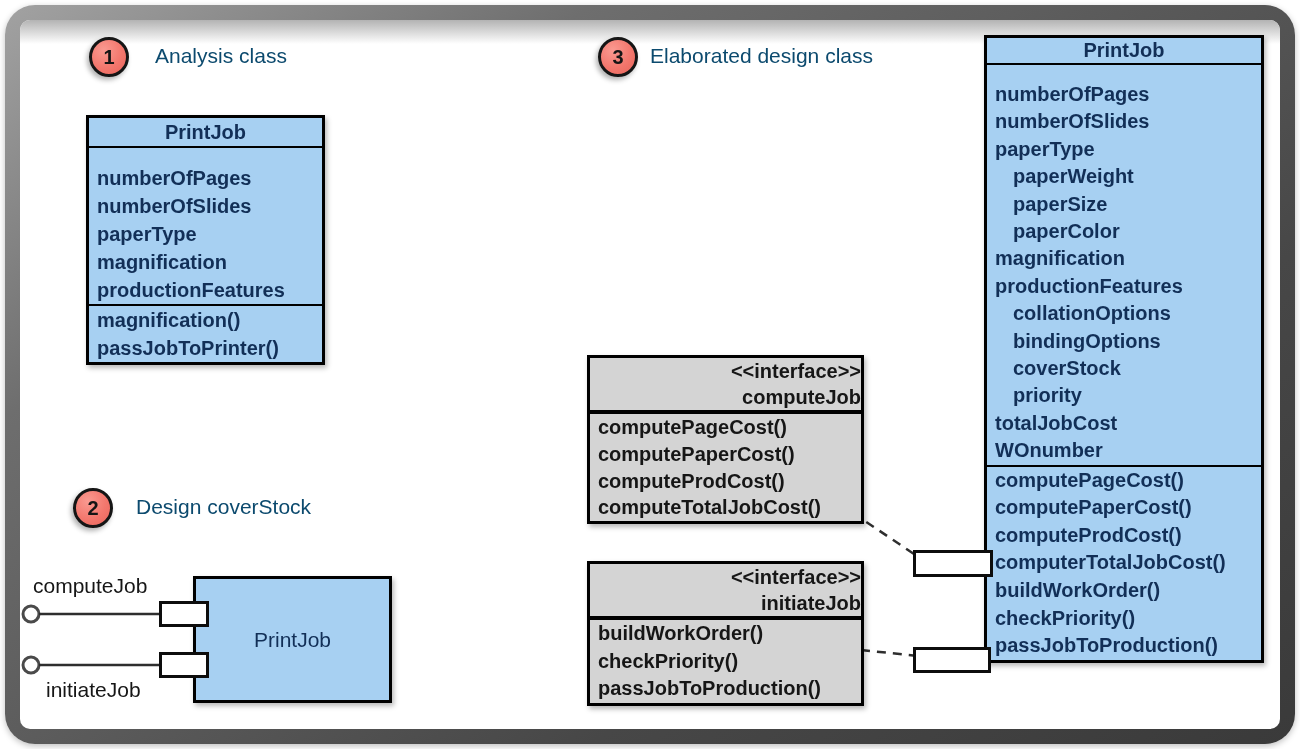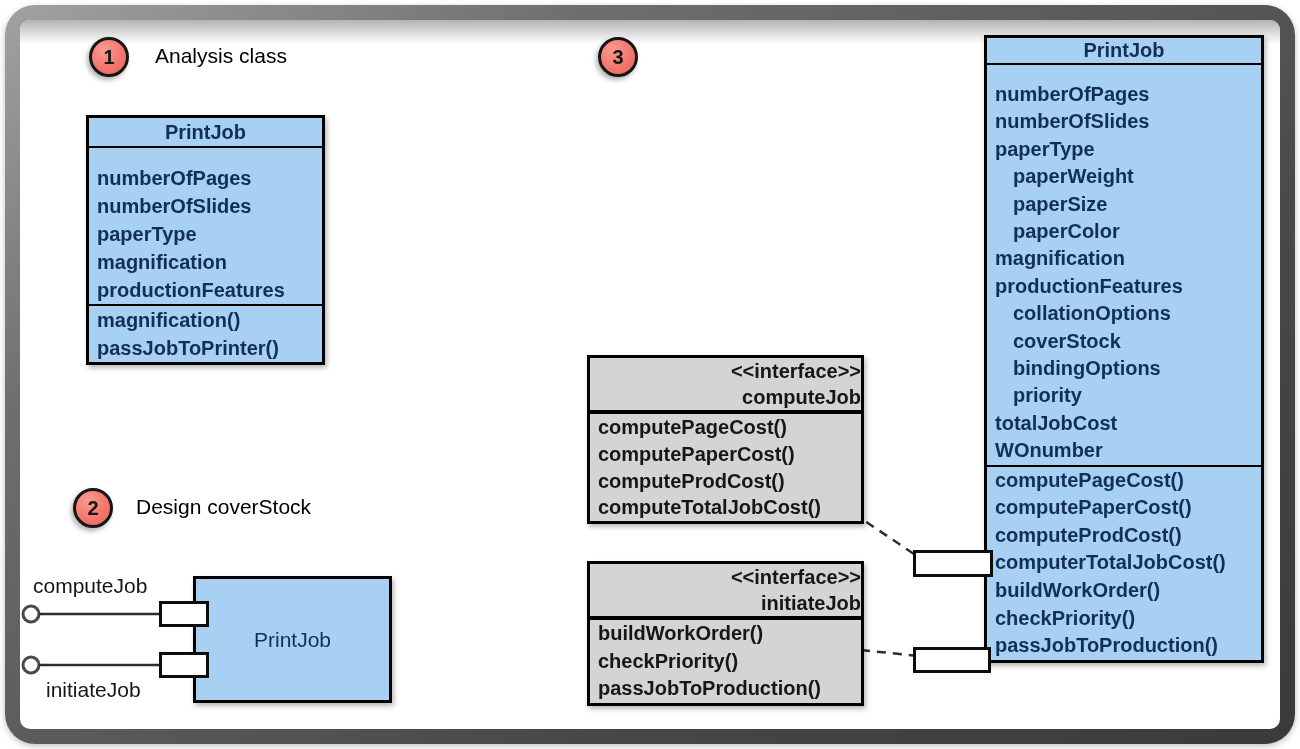--- a/index.html
+++ b/index.html
@@ -31,21 +31,21 @@
     background:radial-gradient(circle at 35% 30%, #fa9a91 0%, #f3776d 55%, #e9655b 100%);
     display:flex;align-items:center;justify-content:center;
     font-size:20px;font-weight:bold;color:#151515;
     box-shadow:-2px 3px 5px rgba(0,0,0,.3);
     z-index:2;
   }
   .badge-1{left:89px;top:37px;}
   .badge-2{left:73px;top:488px;}
   .badge-3{left:598px;top:37px;}
   .fig-label{
-    position:absolute;font-size:21px;color:#000000;line-height:28px;z-index:2;
+    position:absolute;font-size:21px;color:#0c4a6e;line-height:28px;z-index:2;
   }
   .lbl-analysis{left:155px;top:42px;}
   .lbl-elaborated{left:650px;top:42px;}
   .lbl-component{left:136px;top:493px;}
   
   .uml-box{
     position:absolute;border:3px solid #000;box-sizing:border-box;
     z-index:2;box-shadow:2px 3px 5px rgba(0,0,0,.28);
   }
   .blue{background:#a7d0f2;color:#122f57;}
@@ -112,20 +112,21 @@
   <div class="fig-label lbl-analysis">Analysis class</div>
 
   <div class="badge badge-2">
     <span>2</span>
   </div>
   <div class="fig-label lbl-component">Design coverStock</div>
 
   <div class="badge badge-3">
     <span>3</span>
   </div>
+  <div class="fig-label lbl-elaborated">Elaborated design class</div>
 
   <div class="uml-box blue analysis-box">
     <div class="box-title">PrintJob</div>
     <div class="attrs">
         <div class="row">numberOfPages</div>
         <div class="row">numberOfSlides</div>
         <div class="row">paperType</div>
         <div class="row">magnification</div>
         <div class="row">productionFeatures</div>
       </div>
@@ -183,22 +184,22 @@
     <div class="attrs">
         <div class="row">numberOfPages</div>
         <div class="row">numberOfSlides</div>
         <div class="row">paperType</div>
         <div class="row indent">paperWeight</div>
         <div class="row indent">paperSize</div>
         <div class="row indent">paperColor</div>
         <div class="row">magnification</div>
         <div class="row">productionFeatures</div>
         <div class="row indent">collationOptions</div>
+        <div class="row indent">bindingOptions</div>
         <div class="row indent">coverStock</div>
-        <div class="row indent">bindingOptions</div>
         <div class="row indent">priority</div>
         <div class="row">totalJobCost</div>
         <div class="row">WOnumber</div>
       </div>
     <div class="methods">
         <div class="row">computePageCost()</div>
         <div class="row">computePaperCost()</div>
         <div class="row">computeProdCost()</div>
         <div class="row">computerTotalJobCost()</div>
         <div class="row">buildWorkOrder()</div>

